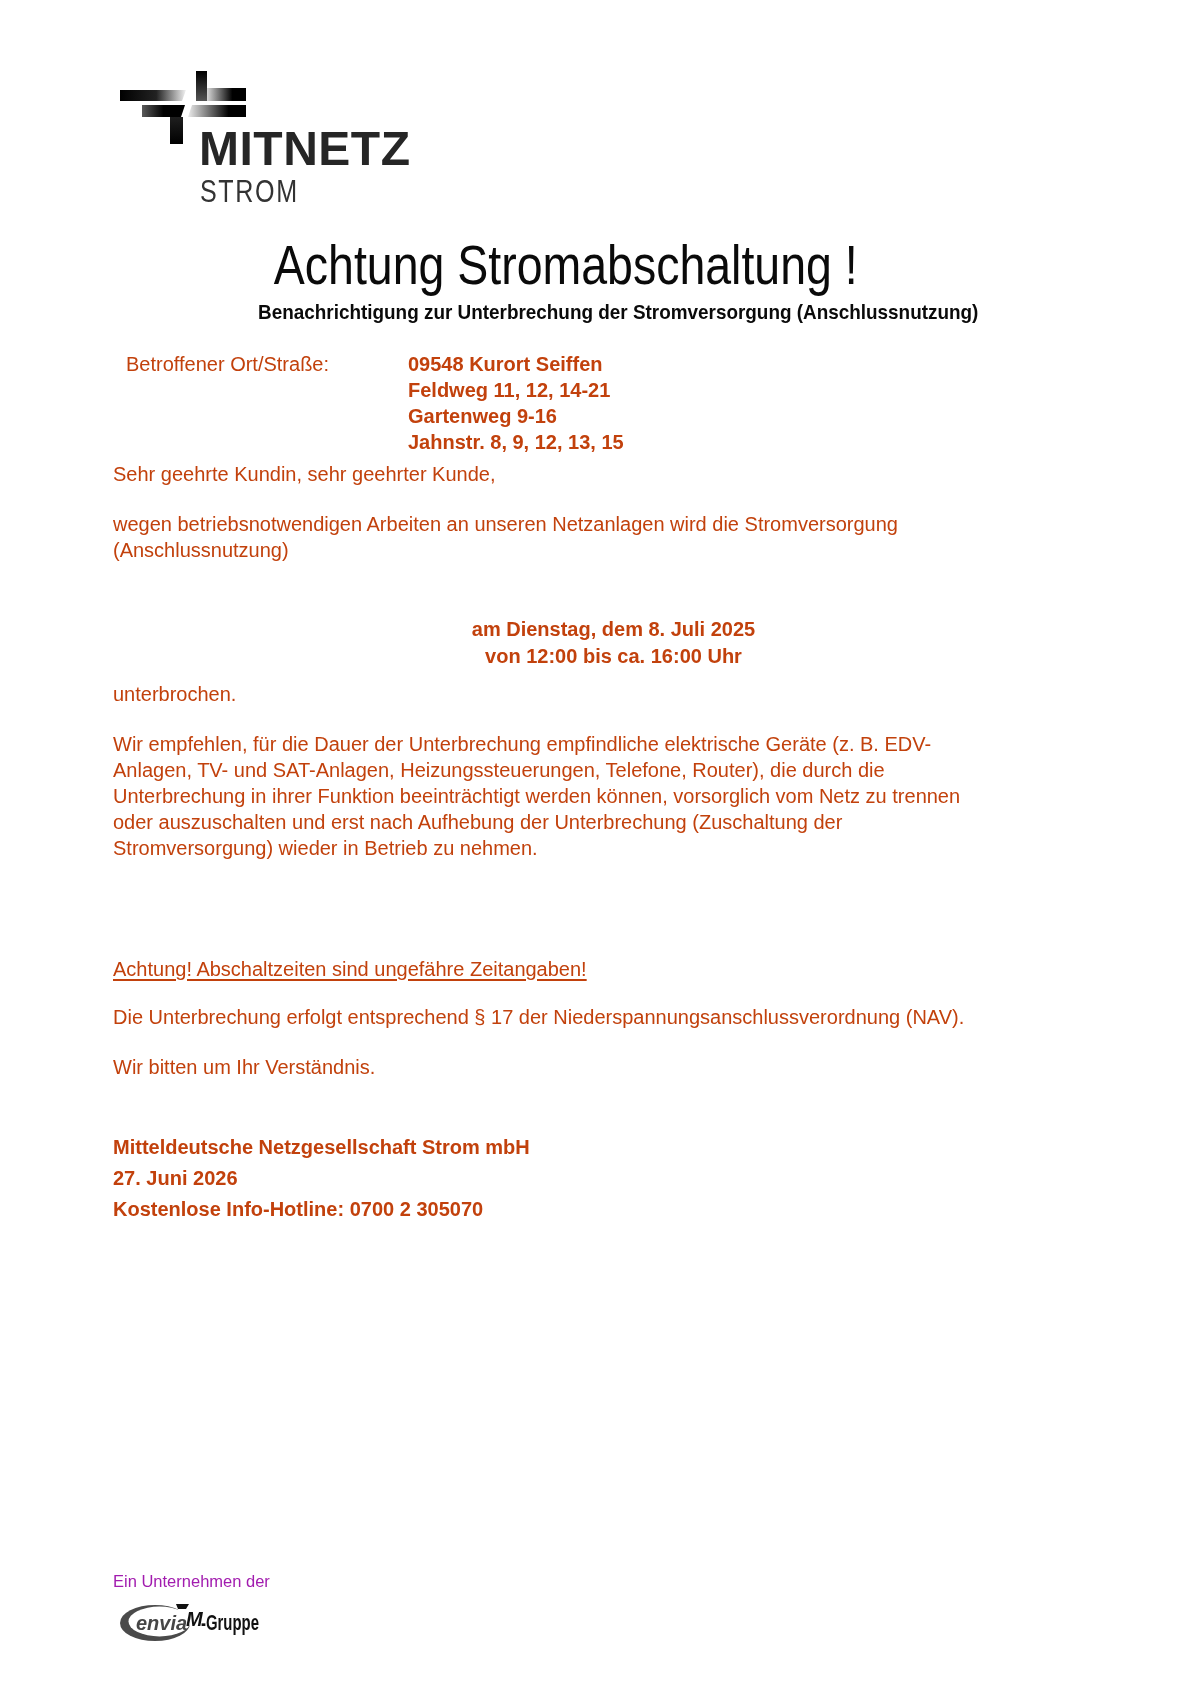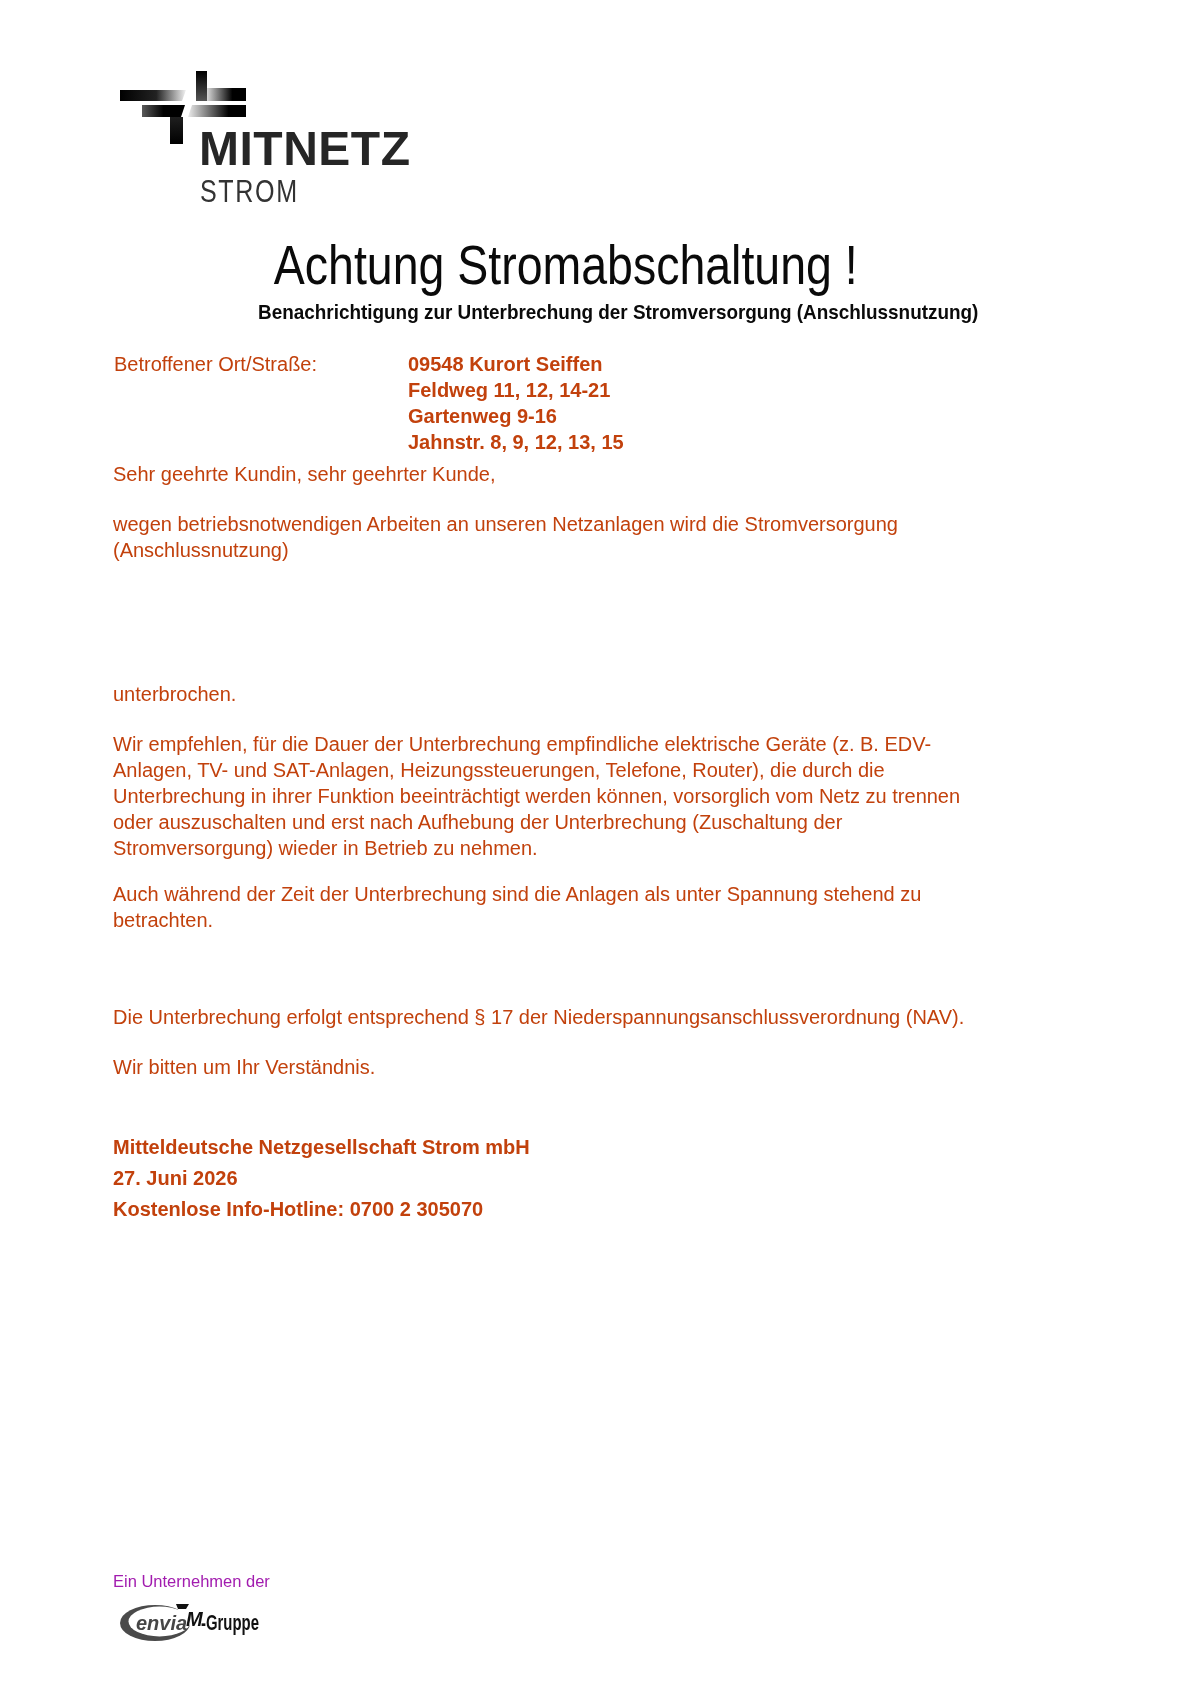--- a/index.html
+++ b/index.html
@@ -34,21 +34,21 @@
   .doc-title .squeeze{display:inline-block;transform:scaleX(0.83);transform-origin:center;}
   .doc-subtitle{
     top:300px;text-align:right;line-height:24px;
     font-size:21px;font-weight:bold;color:#0a0a0a;white-space:nowrap;
   }
   .doc-subtitle .squeeze{display:inline-block;transform:scaleX(0.9);transform-origin:center;}
   
   .body-text{font-size:20px;line-height:26px;color:#c2410c;}
   .pre{white-space:pre-line;}
   .location-row{top:351px;}
-  .location-label{position:absolute;left:1px;top:0;}
+  .location-label{position:absolute;left:13px;top:0;}
   .location-lines{position:absolute;left:295px;top:0;font-weight:bold;}
   .salutation{top:461px;}
   .intro{top:511px;}
   .date-block{top:616px;text-align:center;padding-left:48px;font-weight:bold;line-height:27px;}
   .interrupted{top:681px;}
   .recommendation{top:731px;}
   .voltage-warning{top:881px;}
   .times-note{top:956px;text-decoration:underline;text-underline-offset:3px;}
   .legal{top:1004px;}
   .thanks{top:1054px;}
@@ -113,32 +113,35 @@
 Feldweg 11, 12, 14-21
 Gartenweg 9-16
 Jahnstr. 8, 9, 12, 13, 15</div>
   </div>
 
   <div class="content-col body-text salutation">Sehr geehrte Kundin, sehr geehrter Kunde,</div>
 
   <div class="content-col body-text intro pre">wegen betriebsnotwendigen Arbeiten an unseren Netzanlagen wird die Stromversorgung
 (Anschlussnutzung)</div>
 
+  <div class="content-col body-text date-block">
+    <div>am Dienstag, dem 8. Juli 2025</div>
+    <div>von 12:00 bis ca. 16:00 Uhr</div>
+  </div>
 
   <div class="content-col body-text interrupted">unterbrochen.</div>
 
   <div class="content-col body-text recommendation pre">Wir empfehlen, für die Dauer der Unterbrechung empfindliche elektrische Geräte (z. B. EDV-
 Anlagen, TV- und SAT-Anlagen, Heizungssteuerungen, Telefone, Router), die durch die
 Unterbrechung in ihrer Funktion beeinträchtigt werden können, vorsorglich vom Netz zu trennen
 oder auszuschalten und erst nach Aufhebung der Unterbrechung (Zuschaltung der
 Stromversorgung) wieder in Betrieb zu nehmen.</div>
 
-  <div class="content-col body-text voltage-warning pre">Auch während der Zeit der Unterbrechung sind die Anlagen als unter Spannung stehend zu
-betrachten.</div>
 
+  <div class="content-col body-text times-note">Achtung! Abschaltzeiten sind ungefähre Zeitangaben!</div>
 
   <div class="content-col body-text legal">Die Unterbrechung erfolgt entsprechend § 17 der Niederspannungsanschlussverordnung (NAV).</div>
 
   <div class="content-col body-text thanks">Wir bitten um Ihr Verständnis.</div>
 
   <div class="content-col body-text signature">
     <div>Mitteldeutsche Netzgesellschaft Strom mbH</div>
     <div>27. Juni 2026</div>
     <div>Kostenlose Info-Hotline: 0700 2 305070</div>
   </div>

